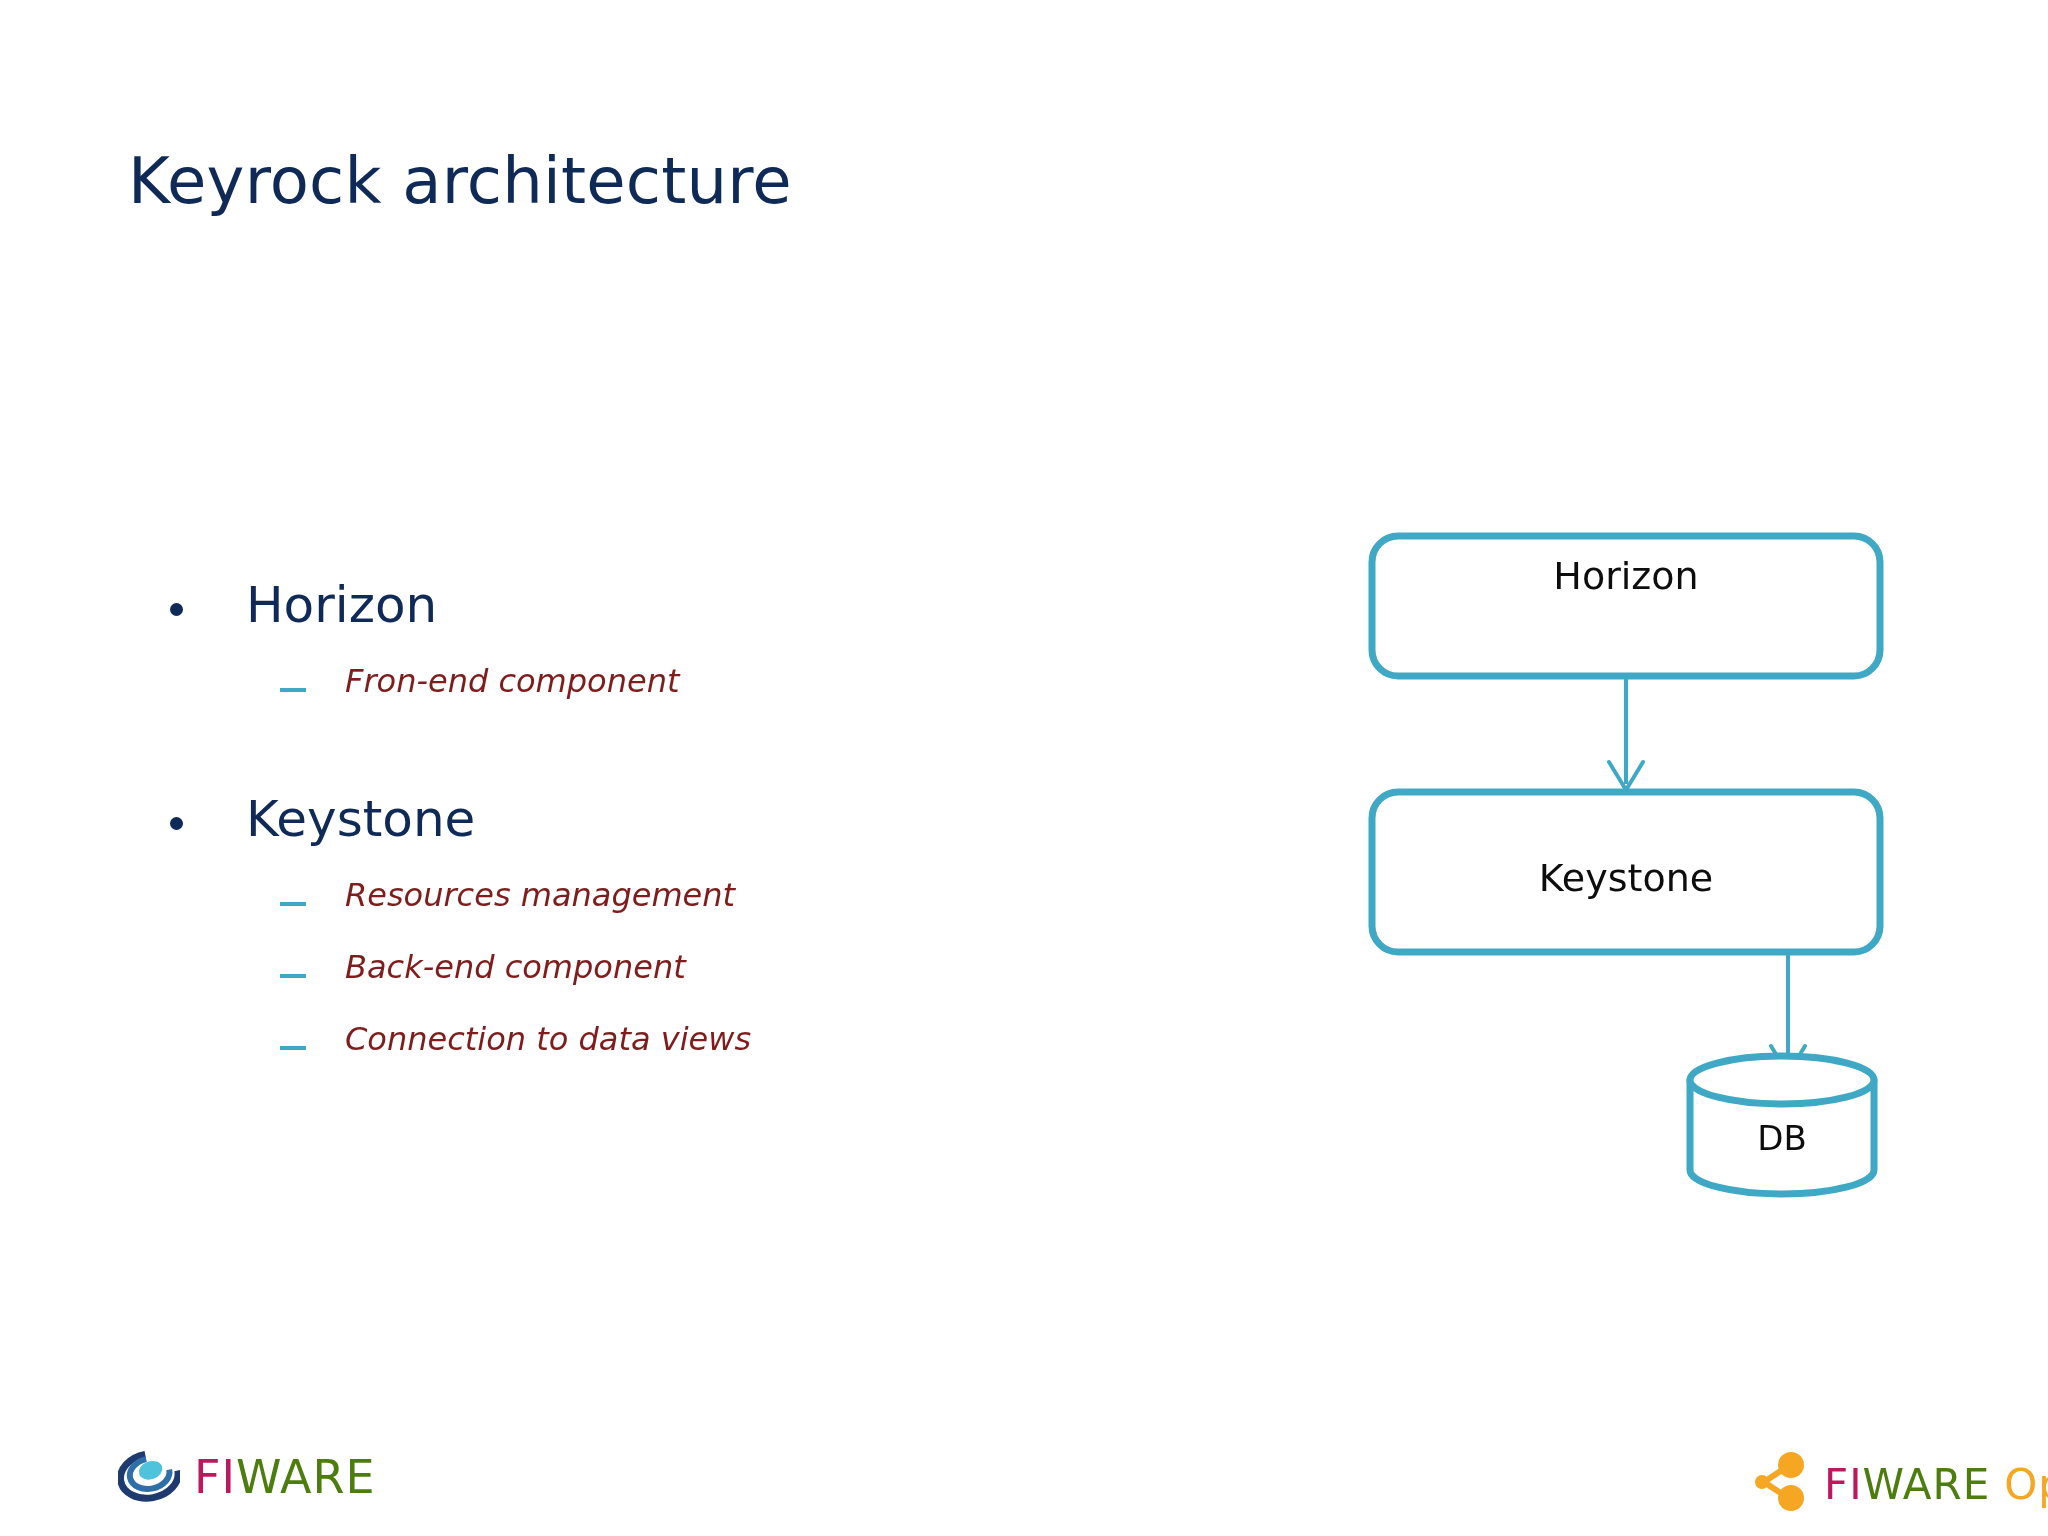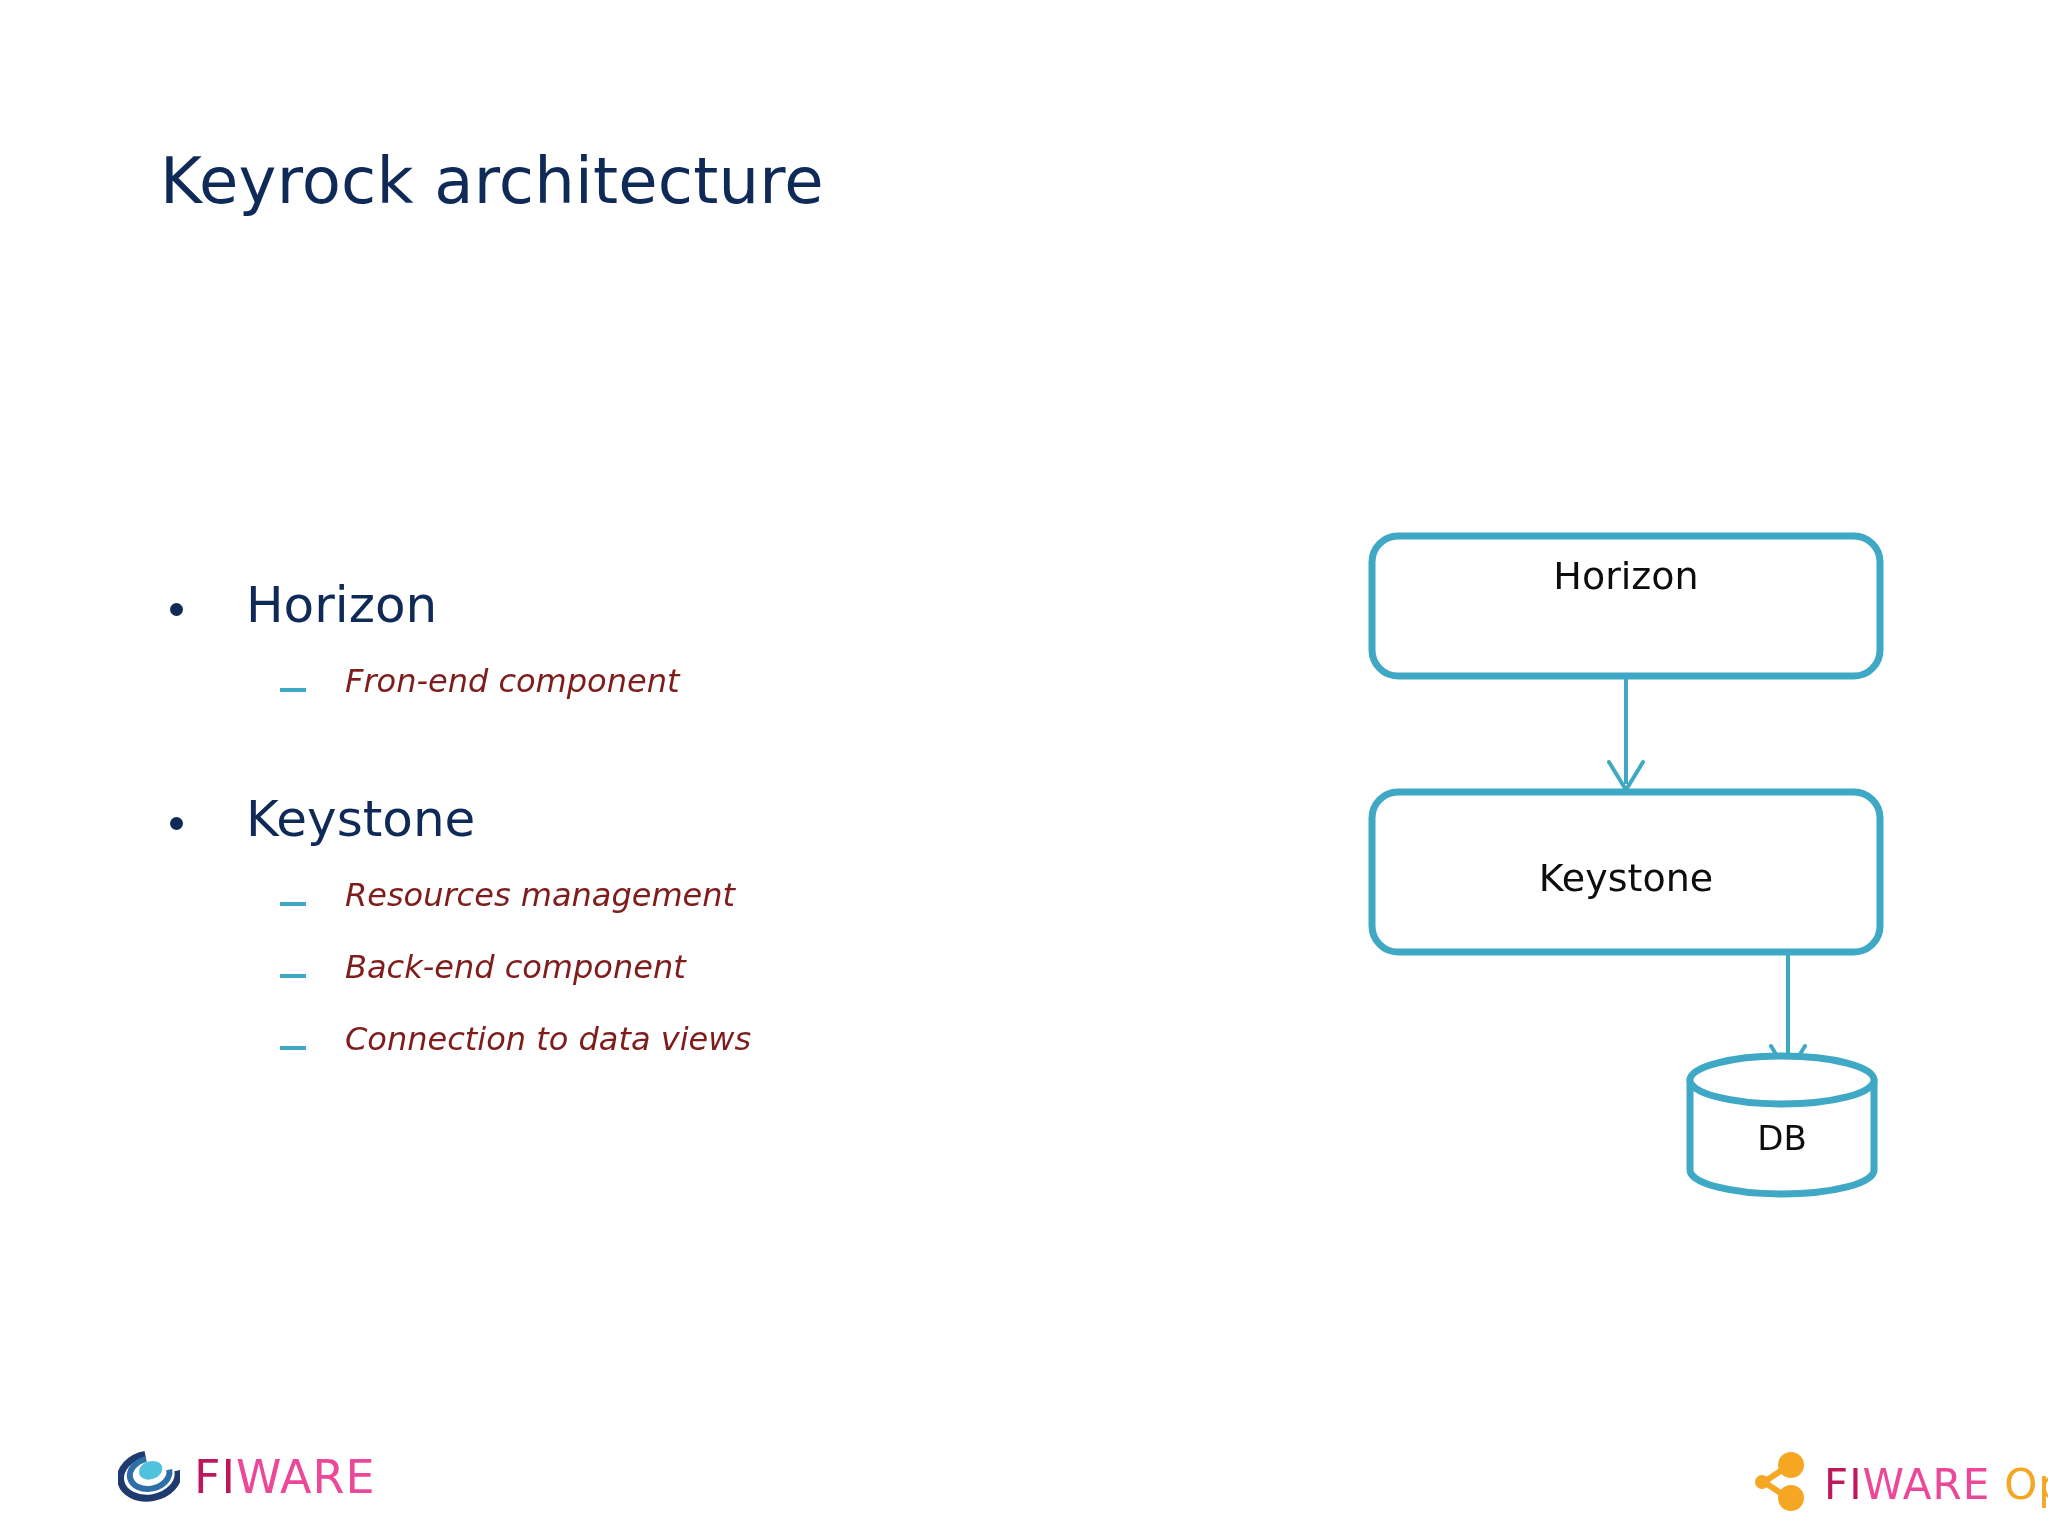--- a/index.html
+++ b/index.html
@@ -26,21 +26,20 @@
   .slide-title {
     position: absolute;
     left: 128px;
     top: 145px;
     font-size: 64px;
     font-weight: 400;
     color: #102A58;
     letter-spacing: 0.2px;
     white-space: nowrap;
     line-height: 1.15;
-    margin-left: 32px;
   }
 
   
   .content-col {
     position: absolute;
     left: 130px;
     top: 575px;
     width: 920px;
   }
 
@@ -118,21 +117,21 @@
     align-items: center;
     gap: 14px;
   }
   .logo-wordmark {
     font-size: 46px;
     letter-spacing: 1px;
     font-family: "DejaVu Sans", sans-serif;
     font-weight: 400;
   }
   .wm-fi  { color: #be185d; }
-  .wm-ware{ color: #ec4899; }
+  .wm-ware{ color: #4d7c0f; }
   .wm-lab { color: #1F3A6E; }
   .wm-ops { color: #F5A623; }
 
   .logo-lab {
     position: absolute;
     left: 1378px;
     top: 1448px;
     display: flex;
     align-items: center;
     gap: 16px;

